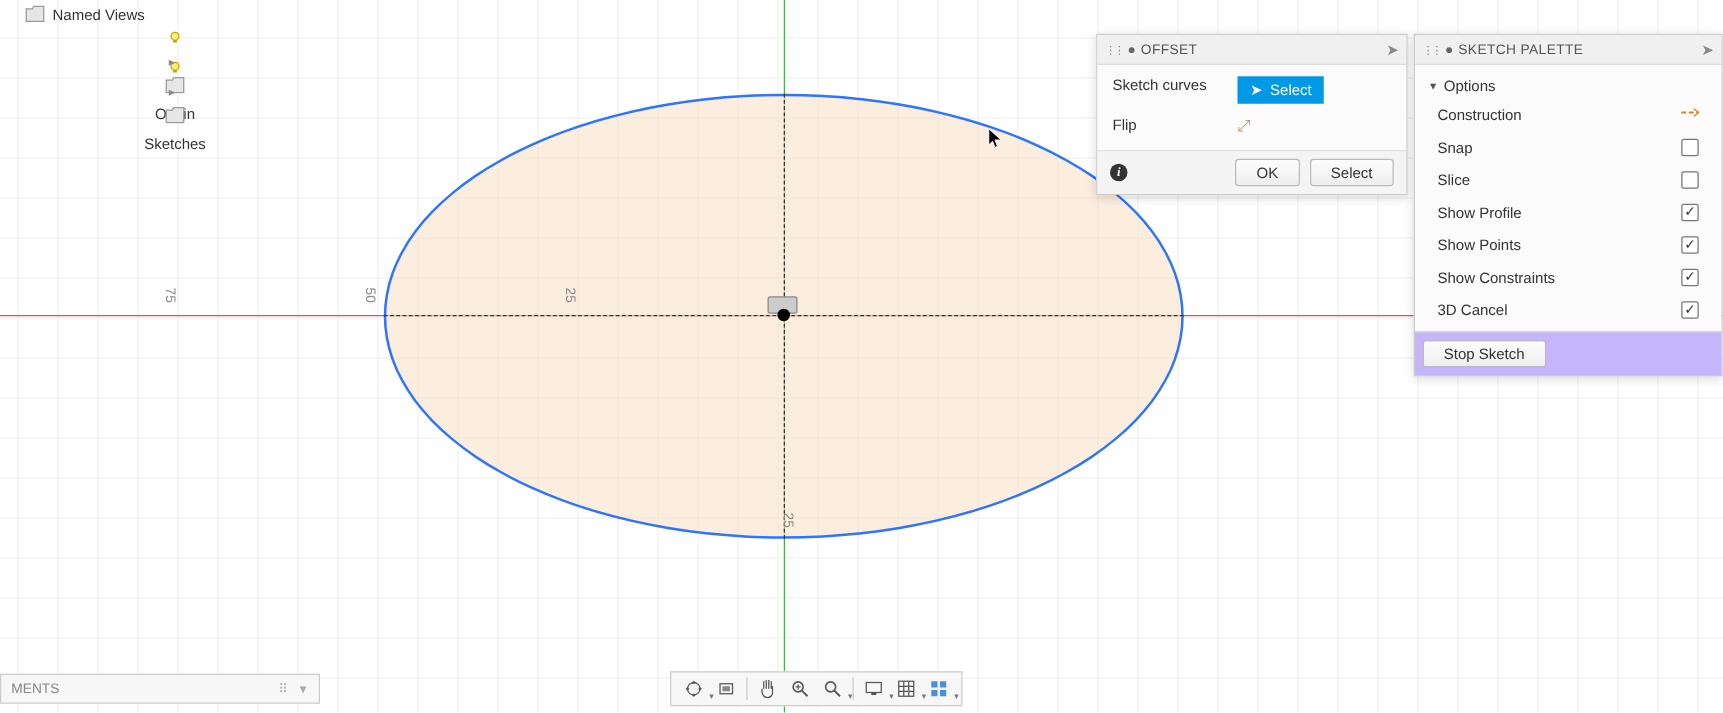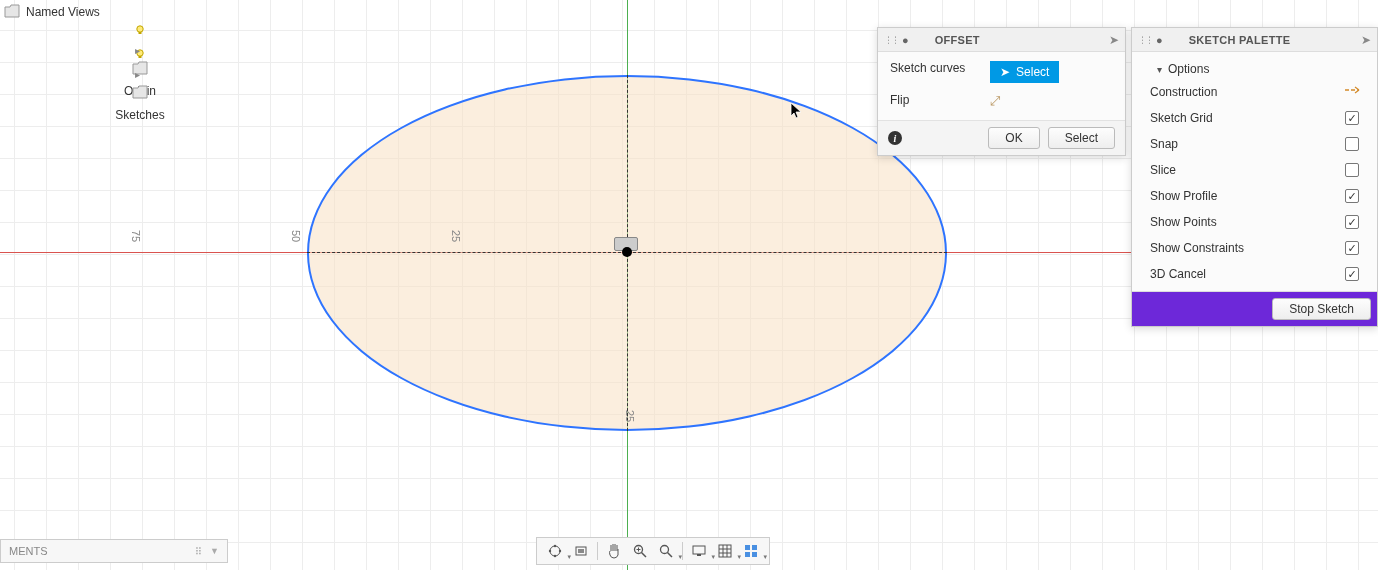--- a/index.html
+++ b/index.html
@@ -110,21 +110,21 @@
       left: 0; top: 0;
       width: 260px;
       z-index: 10;
       background: transparent;
     }
     .tree-row {
       display: flex;
       align-items: center;
       height: 24px;
       gap: 6px;
-      padding-left: 4px;
+      padding-left: 20px;
     }
     .tree-arrow {
       width: 10px;
       height: 10px;
       color: #888;
       display: inline-flex;
       align-items: center;
       transform: rotate(0deg);
     }
     .tree-arrow.collapsed::before { content: "▸"; font-size: 10px; }
@@ -149,25 +149,24 @@
       border-bottom: 1px solid #ddd;
       background: #f0f0f0;
       gap: 4px;
     }
     .panel-header .grip {
       font-size: 9px; color: #888; letter-spacing: -2px;
     }
     .panel-header .bullet { color: #666; font-size: 11px; }
     .panel-header .title {
       font-size: 11px;
-      font-weight: bold;
+      font-weight: normal;
       letter-spacing: 0.3px;
       color: #555;
       flex: 1;
-      margin-left: 22px;
     }
     .panel-header .pin { color: #888; font-size: 12px; cursor: pointer; }
     
     .panel-body {
       padding: 4px 0;
       background: #fbfbfb;
     }
     .row {
       display: flex;
       padding: 5px 12px;
@@ -244,21 +243,21 @@
       top: 27px; left: 877px; width: 249px;
     }
     
     #sketch-palette {
       top: 27px; right: 0; width: 247px;
     }
     
     .section-header {
       display:flex;
       align-items:center;
-      padding: 6px 25px 2px;
+      padding: 6px 12px 2px;
       gap:6px;
       color:#333;
     }
     .section-header::before {
       content: "▾";
       font-size: 10px;
       color:#555;
     }
     
     .option-row {
@@ -267,31 +266,30 @@
       padding: 6px 12px 6px 18px;
     }
     .option-row .opt-label { flex:1; }
     .option-row .opt-ctrl { width: 26px; display:flex; justify-content:center; }
     
     .construction-icon { color:#d38a2a; }
     .lookat-icon svg { width:14px; height:14px; color:#444; }
     
     .stop-bar {
       display:flex;
-      justify-content:flex-end;
       padding:6px;
-      background:#6d28d9;
+      background:#c4b5fd;
       border-top:1px solid #ddd;
     }
     
     
     .comments-bar {
       position:absolute;
       left:0; bottom:7px;
-      width:228px;
+      width:256px;
       height:24px;
       border:1px solid #ccc;
       background:#f7f7f7;
       display:flex;
       align-items:center;
       padding:0 8px;
       gap:6px;
       z-index:15;
     }
     .comments-bar .mini { font-size:11px; color:#888; }
@@ -442,26 +440,20 @@
       <span class="opt-ctrl">
         <span class="construction-icon">
           <svg width="16" height="12" viewBox="0 0 16 12">
               <path d="M1 6 L5 6 M7 6 L11 6 M13 6 L15 6" stroke="#d38a2a" stroke-width="1.5"></path>
               <path d="M15 6 L11 3 M15 6 L11 9" stroke="#d38a2a" stroke-width="1.2"></path>
             </svg>
         </span>
       </span>
     </div>
     <div class="option-row">
-      <span class="opt-label">Sketch Grid</span>
-      <span class="opt-ctrl">
-          <span class="checkbox checked"></span>
-        </span>
-    </div>
-    <div class="option-row">
       <span class="opt-label">Snap</span>
       <span class="opt-ctrl">
           <span class="checkbox"></span>
         </span>
     </div>
     <div class="option-row">
       <span class="opt-label">Slice</span>
       <span class="opt-ctrl">
           <span class="checkbox"></span>
         </span>

